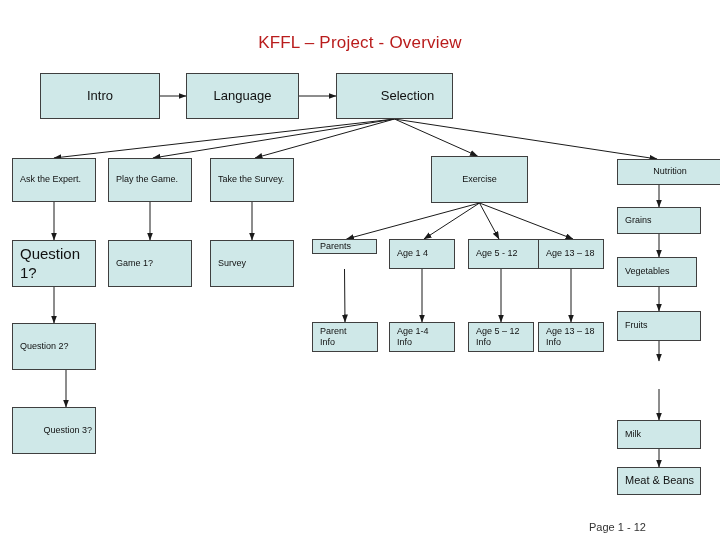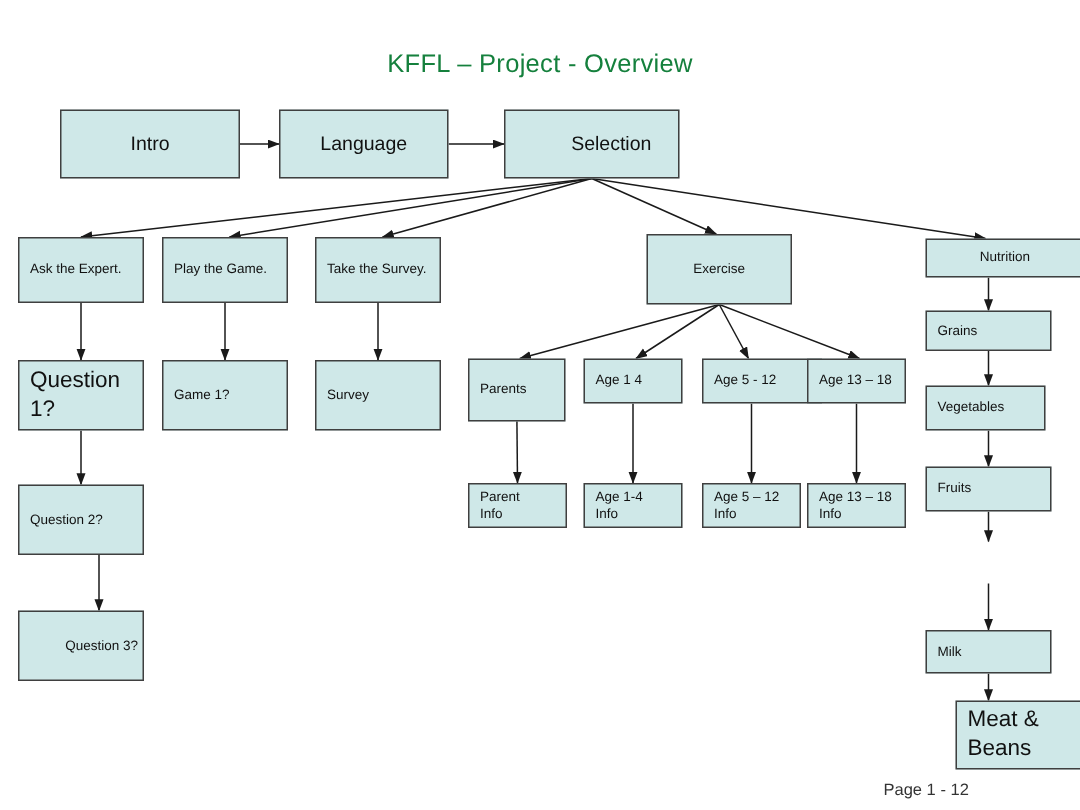--- a/index.html
+++ b/index.html
@@ -15,21 +15,21 @@
     font-family: "Liberation Sans", sans-serif;
     overflow: hidden;
   }
   .title {
     position: absolute;
     top: 33px;
     left: 0;
     width: 100%;
     text-align: center;
     font-size: 17px;
-    color: #15803d;
+    color: #b91c1c;
     letter-spacing: 0.2px;
   }
   #edges {
     position: absolute;
     top: 0;
     left: 0;
     width: 720px;
     height: 540px;
     pointer-events: none;
   }
@@ -133,21 +133,21 @@
     </div>
     <div class="node" style="left: 210px; top: 240px; width: 84px; height: 47px; font-size: 9px;">
       <span>Survey</span>
     </div>
     <div class="node" style="left: 12px; top: 323px; width: 84px; height: 47px; font-size: 9px;">
       <span>Question 2?</span>
     </div>
     <div class="node" style="left: 12px; top: 407px; width: 84px; height: 47px; font-size: 9px; justify-content: flex-end;">
       <span>Question 3?</span>
     </div>
-    <div class="node" style="left: 312px; top: 239px; width: 65px; height: 42px; font-size: 9px;">
+    <div class="node" style="left: 312px; top: 239px; width: 65px; height: 15px; font-size: 9px;">
       <span>Parents</span>
     </div>
     <div class="node" style="left: 389px; top: 239px; width: 66px; height: 30px; font-size: 9px;">
       <span>Age 1 4</span>
     </div>
     <div class="node" style="left: 468px; top: 239px; width: 80px; height: 30px; font-size: 9px;">
       <span>Age 5 - 12</span>
     </div>
     <div class="node" style="left: 538px; top: 239px; width: 66px; height: 30px; font-size: 9px;">
       <span>Age 13 – 18</span>
@@ -173,16 +173,16 @@
     </div>
     <div class="node" style="left: 617px; top: 257px; width: 80px; height: 30px; font-size: 9px;">
       <span>Vegetables</span>
     </div>
     <div class="node" style="left: 617px; top: 311px; width: 84px; height: 30px; font-size: 9px;">
       <span>Fruits</span>
     </div>
     <div class="node" style="left: 617px; top: 420px; width: 84px; height: 29px; font-size: 9px;">
       <span>Milk</span>
     </div>
-    <div class="node" style="left: 617px; top: 467px; width: 84px; height: 46px; font-size: 15px; margin-left: 20px;">
+    <div class="node" style="left: 617px; top: 467px; width: 84px; height: 28px; font-size: 11px;">
       <span>Meat &amp; Beans</span>
     </div>
   </div>
 
 </body></html>

